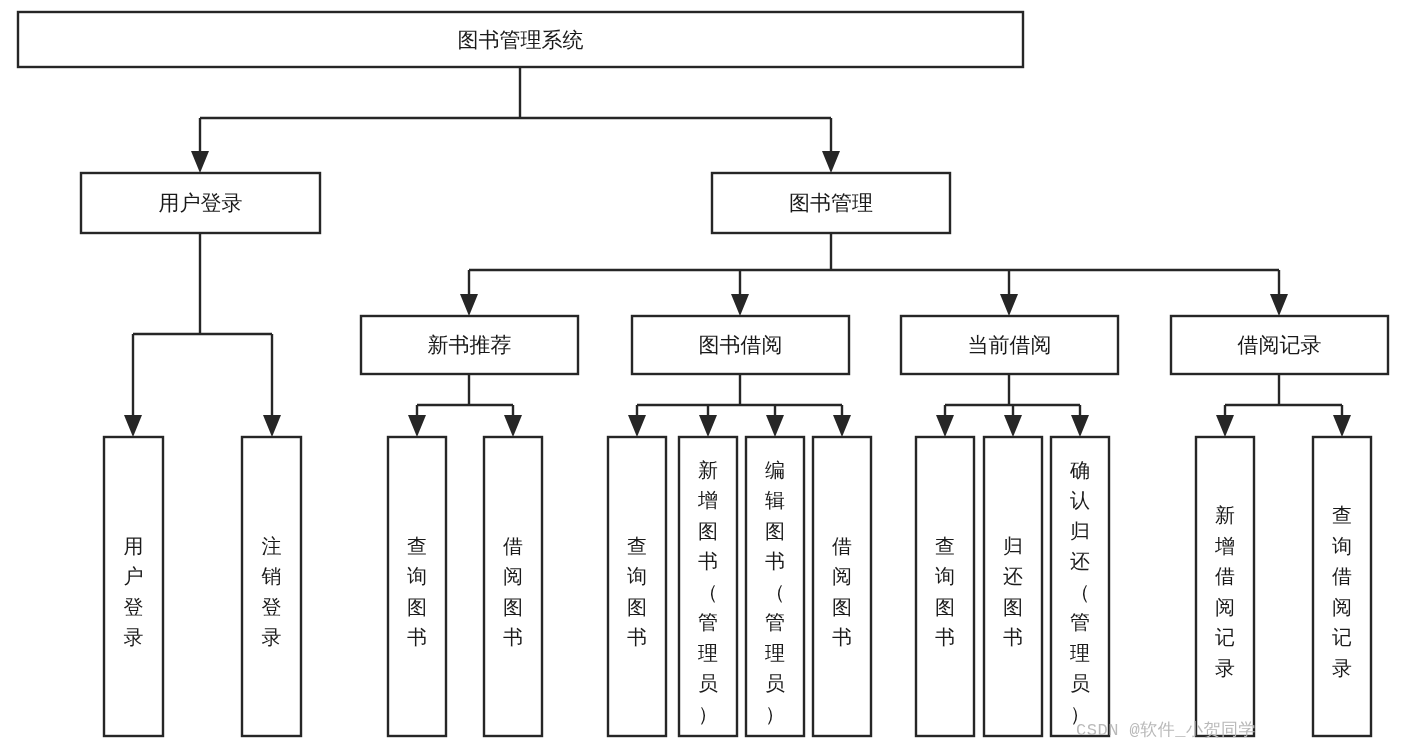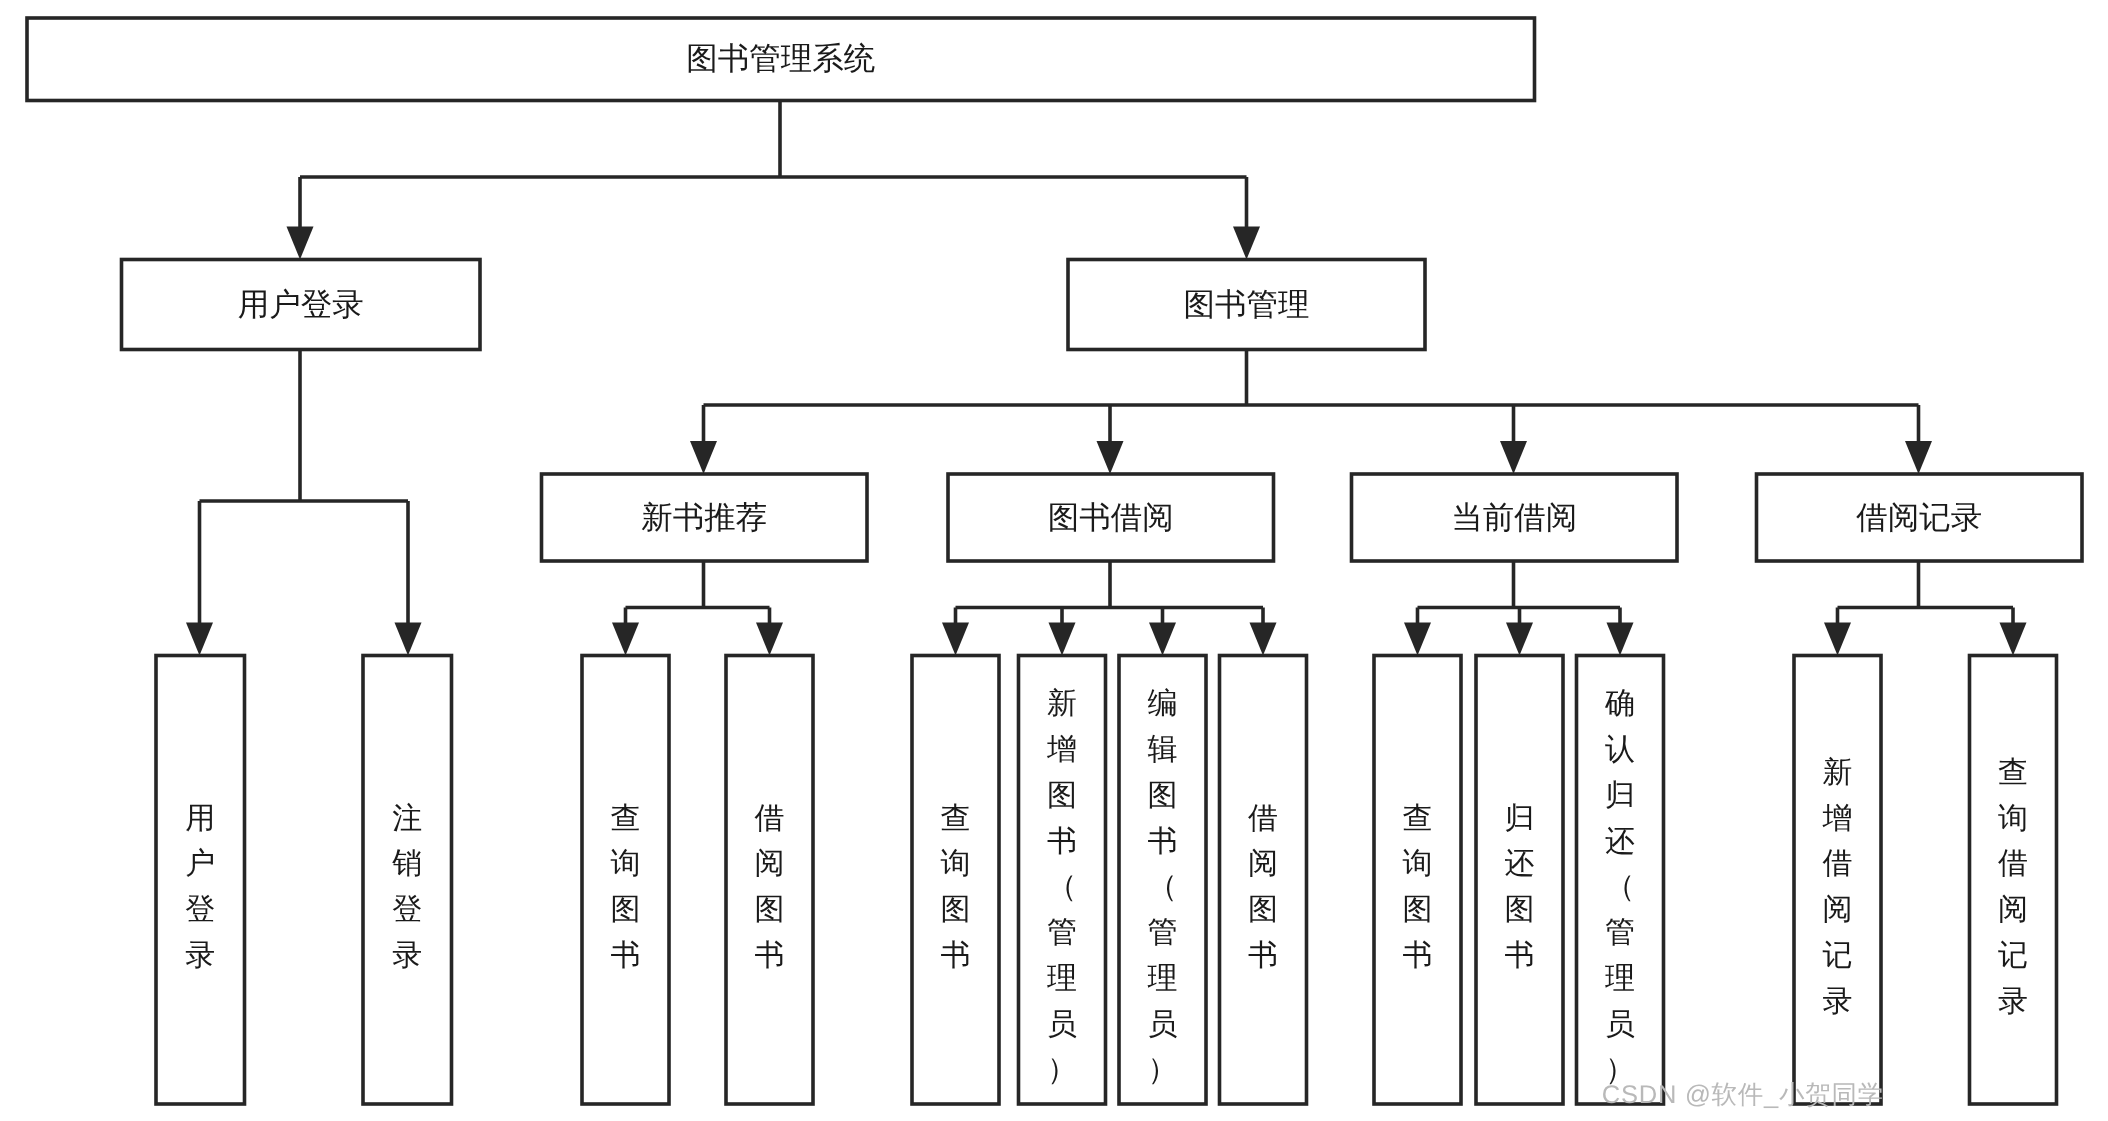--- a/index.html
+++ b/index.html
@@ -59,21 +59,21 @@
     stroke-linecap: butt;
   }
   .arrow-head {
     fill: #262626;
     stroke: none;
   }
   .watermark {
     position: absolute;
     right: 8px;
     bottom: 6px;
-    font-family: Liberation Sans, sans-serif;
+    font-family: Liberation Mono, monospace;
     font-size: 17px;
     color: #b9b9b9;
     letter-spacing: 0.5px;
     white-space: nowrap;
     pointer-events: none;
   }
 </style>
 </head>
 <body>
 

